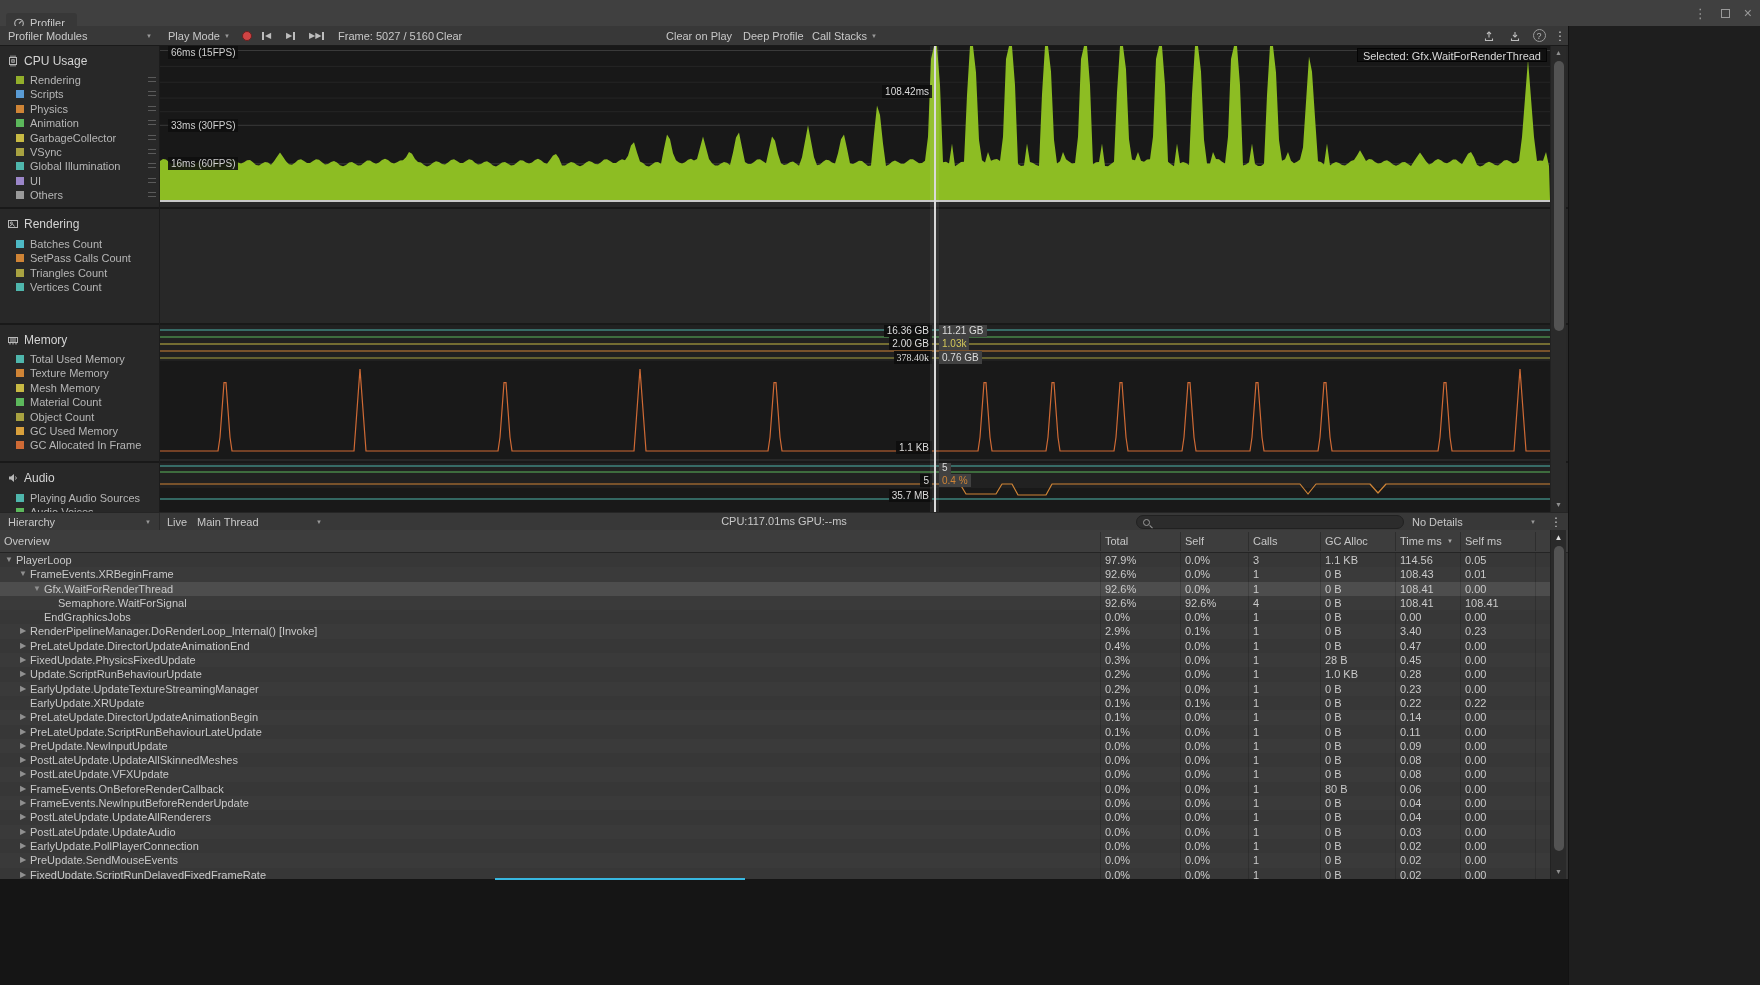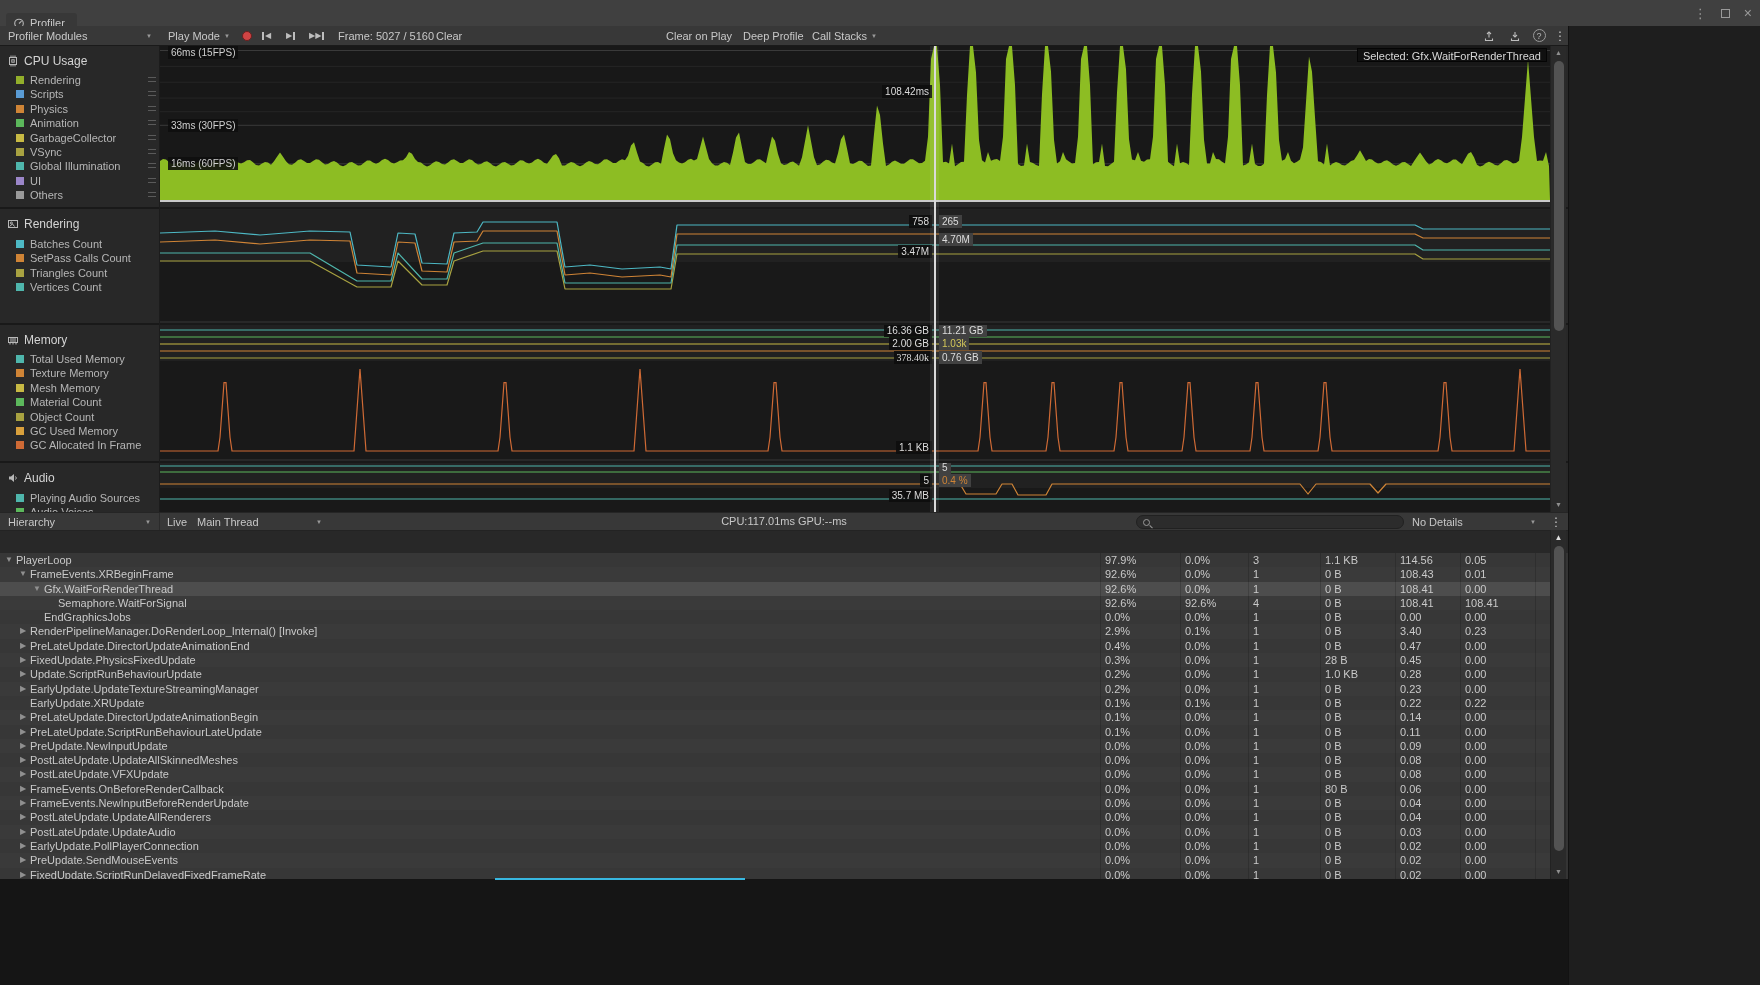--- a/index.html
+++ b/index.html
@@ -239,32 +239,20 @@
         <span>SetPass Calls Count</span>
       </div>
       <div class="legend-item" style="top: 219.8px; justify-content: center;">
         <span class="legend-swatch" style="background: rgb(168, 162, 65);"></span>
         <span>Triangles Count</span>
       </div>
       <div class="legend-item" style="top: 234.2px;">
         <span class="legend-swatch" style="background: rgb(79, 182, 172);"></span>
         <span>Vertices Count</span>
       </div>
-      <div class="chartwrap" style="top: 163px; height: 112px; background: linear-gradient(rgb(33, 33, 33) 0px, rgb(33, 33, 33) 47%, rgb(25, 25, 25) 47%, rgb(25, 25, 25) 100%);">
-        <svg width="1390" height="112" viewBox="0 0 1390 112">
-          <path d="M0 52 L 150 52 L 197 78 L 231 78 L 238 52 L 262 76 L 287 76 L 294 52 L 323 42 L 397 42 L 405 80 L 511 80 L 517 45 L 1255 45 L 1263 50 L 1390 50" fill="none" stroke="#a8a241" stroke-width="1.2" stroke-linejoin="round"></path>
-          <path d="M0 44 L 150 44 L 197 72 L 231 72 L 238 44 L 262 70 L 287 70 L 294 44 L 323 34 L 397 34 L 405 74 L 511 74 L 517 36 L 1255 36 L 1263 41 L 1390 41" fill="none" stroke="#4fb6ac" stroke-width="1.2" stroke-linejoin="round"></path>
-          <path d="M0 33 L 55 31 L 100 35 L 150 31 L 190 32 L 197 64 L 231 66 L 238 33 L 255 34 L 262 62 L 287 63 L 294 33 L 317 32 L 323 22 L 397 22 L 405 66 L 430 64 L 462 68 L 500 66 L 511 68 L 517 25 L 900 25 L 1255 25 L 1263 29 L 1390 29" fill="none" stroke="#cf8436" stroke-width="1.2" stroke-linejoin="round"></path>
-          <path d="M0 24 L 55 22 L 100 26 L 150 22 L 190 23 L 197 56 L 231 58 L 238 24 L 255 25 L 262 54 L 287 55 L 294 24 L 317 23 L 323 13 L 397 13 L 405 58 L 430 56 L 462 60 L 500 58 L 511 60 L 517 16 L 900 16 L 1255 16 L 1263 20 L 1390 20" fill="none" stroke="#4db8c4" stroke-width="1.2" stroke-linejoin="round"></path>
-        </svg>
-        <div class="chart-tag" style="top: 6px; right: 618px;">758</div>
-        <div class="chart-tag light" style="top: 6px; left: 779px;">265</div>
-        <div class="chart-tag light" style="top: 24px; left: 779px;">4.70M</div>
-        <div class="chart-tag" style="top: 36px; right: 618px;">3.47M</div>
-      </div>
       <div class="module-sep" style="top: 277px;"></div>
       <div class="mod-header" style="top: 287px;">
         <svg width="12" height="12" viewBox="0 0 12 12">
           <rect fill="none" stroke="#b8b8b8" stroke-width="1" x="1.5" y="3.5" width="9" height="5"></rect>
           <line fill="none" stroke="#b8b8b8" stroke-width="1" x1="4" y1="3.5" x2="4" y2="8.5"></line>
           <line fill="none" stroke="#b8b8b8" stroke-width="1" x1="6" y1="3.5" x2="6" y2="8.5"></line>
           <line fill="none" stroke="#b8b8b8" stroke-width="1" x1="8" y1="3.5" x2="8" y2="8.5"></line>
           <line fill="none" stroke="#b8b8b8" stroke-width="1" x1="3" y1="8.5" x2="3" y2="10.5"></line>
           <line fill="none" stroke="#b8b8b8" stroke-width="1" x1="6" y1="8.5" x2="6" y2="10.5"></line>
           <line fill="none" stroke="#b8b8b8" stroke-width="1" x1="9" y1="8.5" x2="9" y2="10.5"></line>
@@ -371,20 +359,37 @@
       <span class="mag"></span>
       <input type="text" value="" style="">
     </div>
     <div class="hitem" style="left:1412px;width:124px;justify-content:space-between">
       <span>No Details</span>
       <span class="caret">▼</span>
     </div>
     <div class="hitem" style="left:1550px;font-size:12px">⋮</div>
   </div>
 
+  <div class="thead">
+      <div class="th" style="left: 4px;">Overview</div>
+      <div class="th" style="left: 1105px;">Total</div>
+      <div class="th" style="left: 1185px;">Self</div>
+      <div class="th" style="left: 1253px;">Calls</div>
+      <div class="th" style="left: 1325px;">GC Alloc</div>
+      <div class="th" style="left: 1400px;">Time ms</div>
+      <div class="th" style="left: 1465px;">Self ms</div>
+      <div class="sortcaret" style="left: 1447px;">▼</div>
+      <div class="th-sep" style="left: 1100px;"></div>
+      <div class="th-sep" style="left: 1180px;"></div>
+      <div class="th-sep" style="left: 1248px;"></div>
+      <div class="th-sep" style="left: 1320px;"></div>
+      <div class="th-sep" style="left: 1395px;"></div>
+      <div class="th-sep" style="left: 1460px;"></div>
+      <div class="th-sep" style="left: 1535px;"></div>
+    </div>
   <div class="tbody">
       <div class="trow">
         <span class="arrow" style="left: 4px;">▼</span>
         <span class="rname" style="left: 16px;">PlayerLoop</span>
         <span class="cell" style="left: 1105px;">97.9%</span>
         <span class="cell" style="left: 1185px;">0.0%</span>
         <span class="cell" style="left: 1253px;">3</span>
         <span class="cell" style="left: 1325px;">1.1 KB</span>
         <span class="cell" style="left: 1400px;">114.56</span>
         <span class="cell" style="left: 1465px;">0.05</span>

